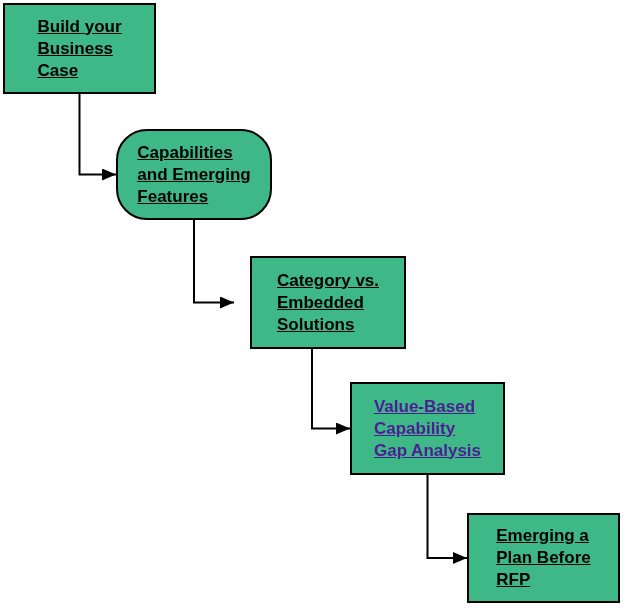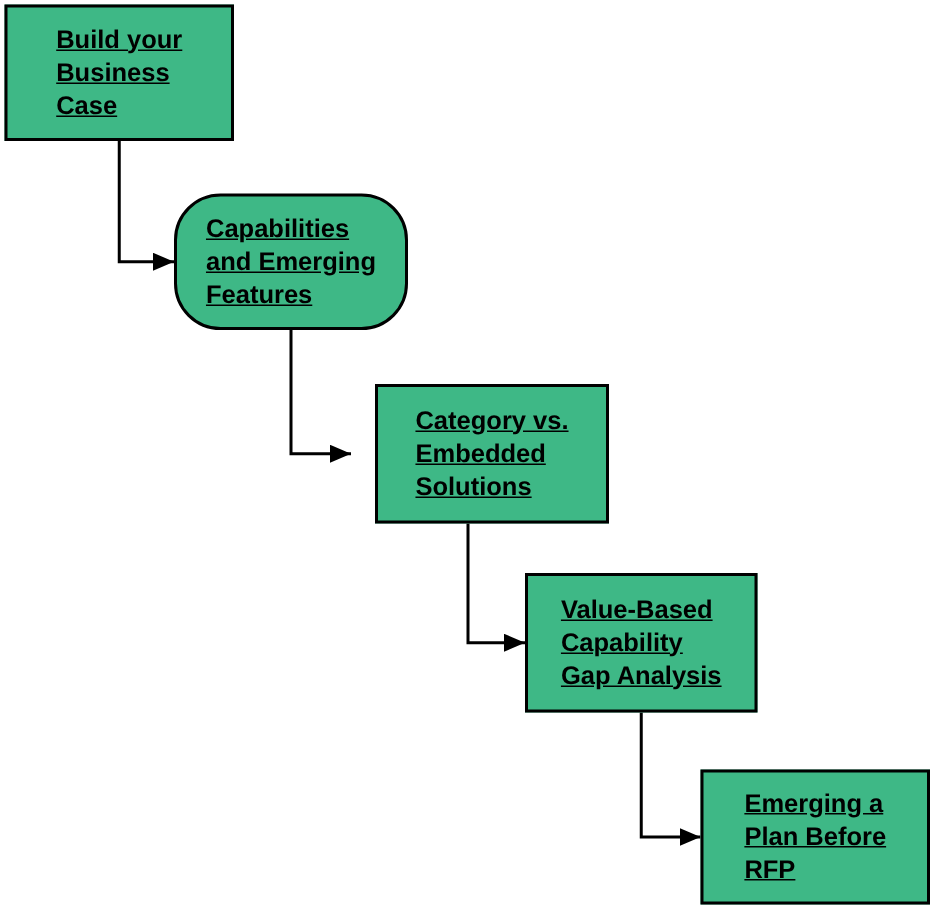--- a/index.html
+++ b/index.html
@@ -56,19 +56,19 @@
 
 <div class="node" style="left: 3px; top: 3px; width: 153px; height: 91px; background: rgb(62, 184, 134); border-color: rgb(0, 0, 0); color: rgb(0, 0, 0);">Build your
 Business
 Case</div>
     <div class="node" style="left: 116px; top: 129px; width: 156px; height: 91px; background: rgb(62, 184, 134); border-color: rgb(0, 0, 0); color: rgb(0, 0, 0); border-radius: 31px;">Capabilities
 and Emerging
 Features</div>
     <div class="node" style="left: 234px; top: 256px; width: 156px; height: 93px; background: rgb(62, 184, 134); border-color: rgb(0, 0, 0); color: rgb(0, 0, 0); margin-left: 16px;">Category vs.
 Embedded
 Solutions</div>
-    <div class="node" style="left: 350px; top: 382px; width: 155px; height: 93px; background: rgb(62, 184, 134); border-color: rgb(0, 0, 0); color: #000000;">Value-Based
+    <div class="node" style="left: 350px; top: 382px; width: 155px; height: 93px; background: rgb(62, 184, 134); border-color: rgb(0, 0, 0); color: #4c1d95;">Value-Based
 Capability
 Gap Analysis</div>
     <div class="node" style="left: 467px; top: 513px; width: 153px; height: 90px; background: rgb(62, 184, 134); border-color: rgb(0, 0, 0); color: rgb(0, 0, 0);">Emerging a
 Plan Before
 RFP</div>
   </div>
 
 </body></html>

